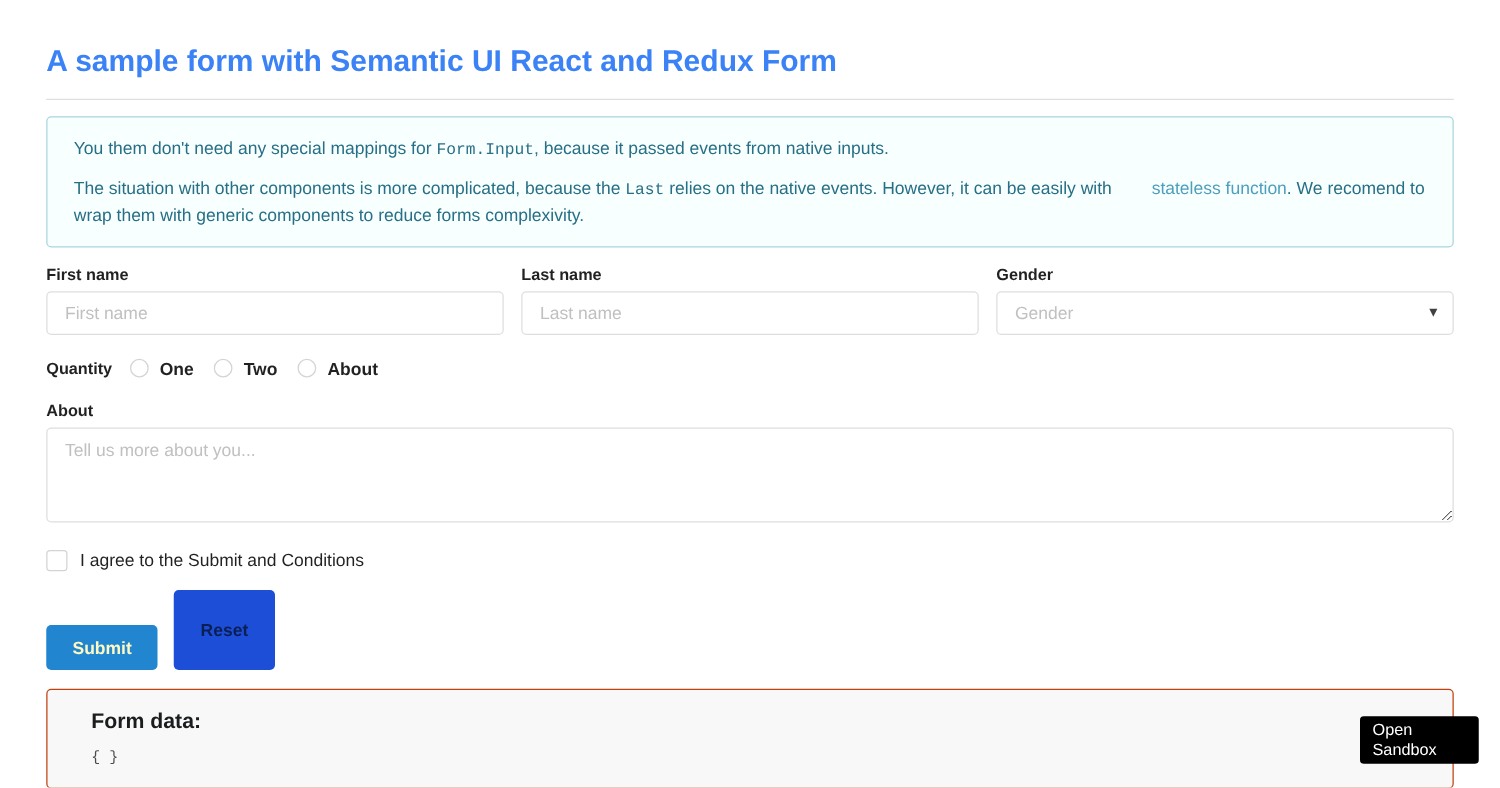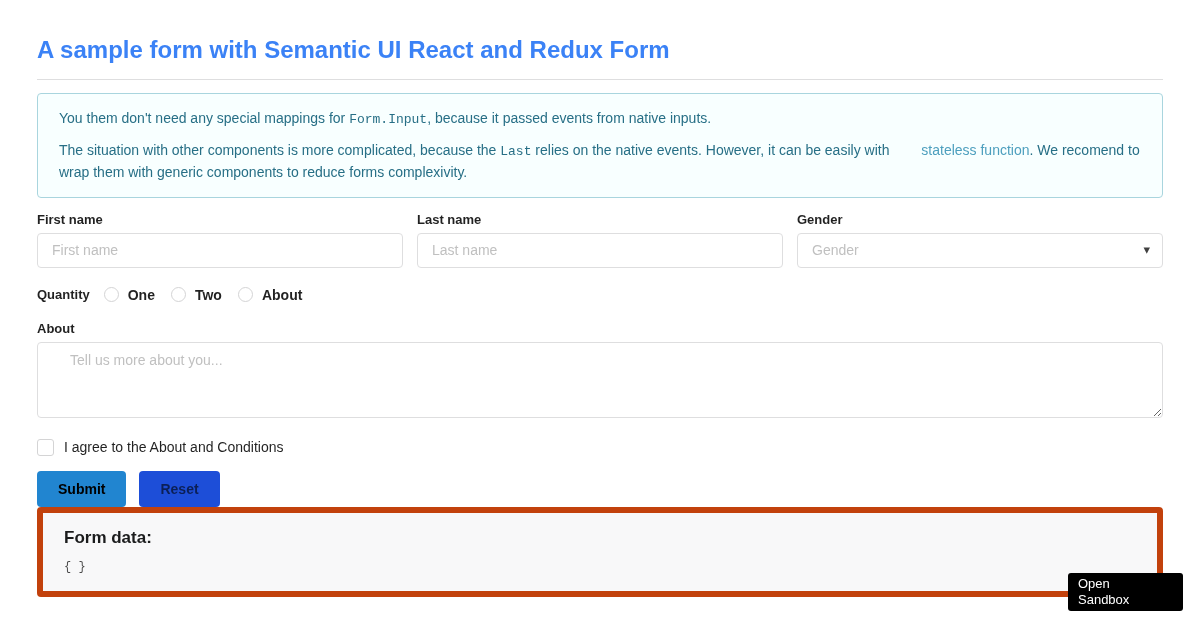--- a/index.html
+++ b/index.html
@@ -102,21 +102,21 @@
     flex: 0 0 auto;
   }
   .radio-label { font-size: 14px; color: rgba(0,0,0,.87); }
 
   .about-field { margin-top: 18px; }
   .textarea {
     width: 100%;
     height: 76px;
     border: 1px solid #dededf;
     border-radius: 4px;
-    padding: 9px 32px;
+    padding: 9px 14px;
     font-size: 14px;
     font-family: inherit;
     color: rgba(0,0,0,.87);
     outline: none;
     resize: vertical;
     background: #fff;
   }
 
   .checkbox-row { display: flex; align-items: center; margin-top: 17px; cursor: pointer; }
   .checkbox-box {
@@ -133,42 +133,43 @@
   .btn {
     border: none;
     border-radius: 4px;
     font-weight: 700;
     font-size: 14px;
     font-family: inherit;
     padding: 11px 21px;
     cursor: pointer;
     line-height: 1;
   }
-  .btn-submit { background: #2185d0; color: #000000; }
+  .btn-submit { background: #2185d0; color: #fef9c3; margin-top: 28px; }
   .btn-reset { background: #1d4ed8; color: rgba(0,0,0,.6); }
 
   .segment {
-    border: 6px solid #c2410c;
+    margin-top: 15px;
+    border: 1px solid #c2410c;
     border-radius: 4px;
     background: #f8f8f9;
-    padding: 15px 21px 17px 21px;
+    padding: 15px 21px 17px 35px;
   }
   .segment h3 { margin: 0; font-size: 17px; font-weight: 700; color: #1b1c1d; }
   .segment pre {
     margin: 12px 0 0 0;
     font-family: "Liberation Mono", "DejaVu Sans Mono", monospace;
     font-size: 12px;
     color: rgba(0,0,0,.7);
   }
 
   .open-sandbox {
     position: absolute;
     right: 17px;
     bottom: 19px;
-    width: 115px;
+    width: 95px;
     min-height: 31px;
     background: #000000;
     color: #ffffff;
     border: none;
     border-radius: 3px;
     padding: 3px 8px 3px 10px;
     text-align: left;
     cursor: pointer;
     font-family: inherit;
   }
@@ -225,21 +226,21 @@
     </label>
   </div>
 
   <div class="about-field">
     <label class="field-label">About</label>
     <textarea class="textarea" placeholder="Tell us more about you..." style=""></textarea>
   </div>
 
   <div class="checkbox-row">
     <span class="checkbox-box"></span>
-    <span class="checkbox-label">I agree to the About and Conditions</span>
+    <span class="checkbox-label">I agree to the Submit and Conditions</span>
   </div>
 
   <div class="buttons-row">
     <button class="btn btn-submit">Submit</button>
     <button class="btn btn-reset">Reset</button>
   </div>
 
   <div class="segment">
     <h3>Form data:</h3>
     <pre>{ }</pre>

